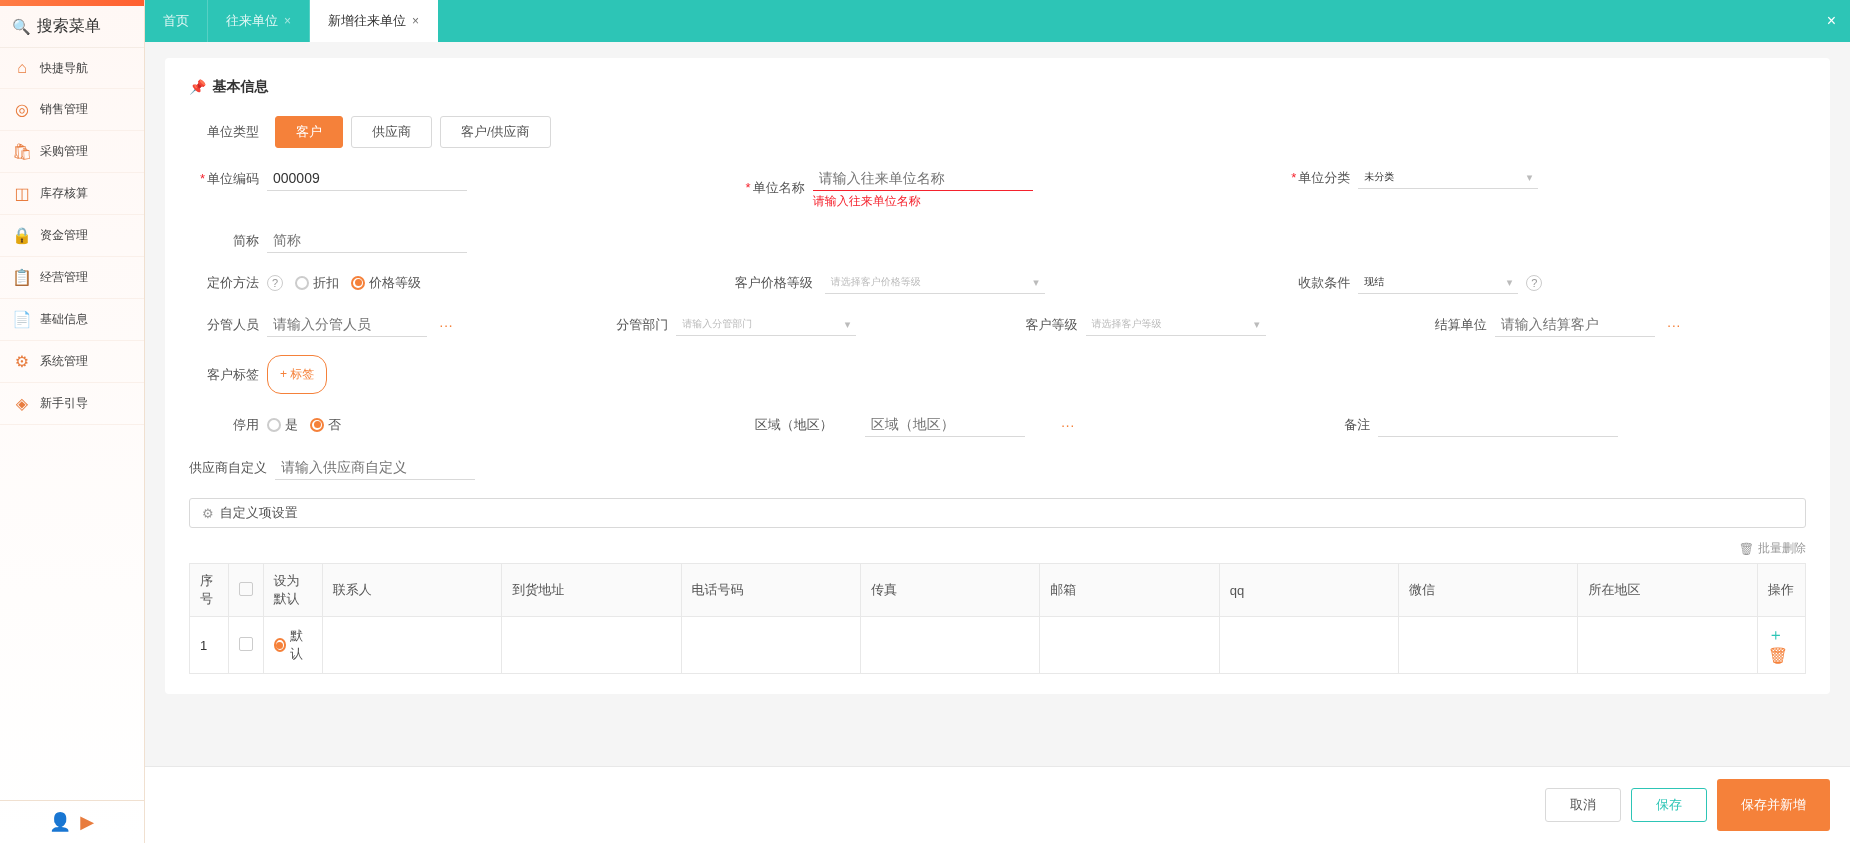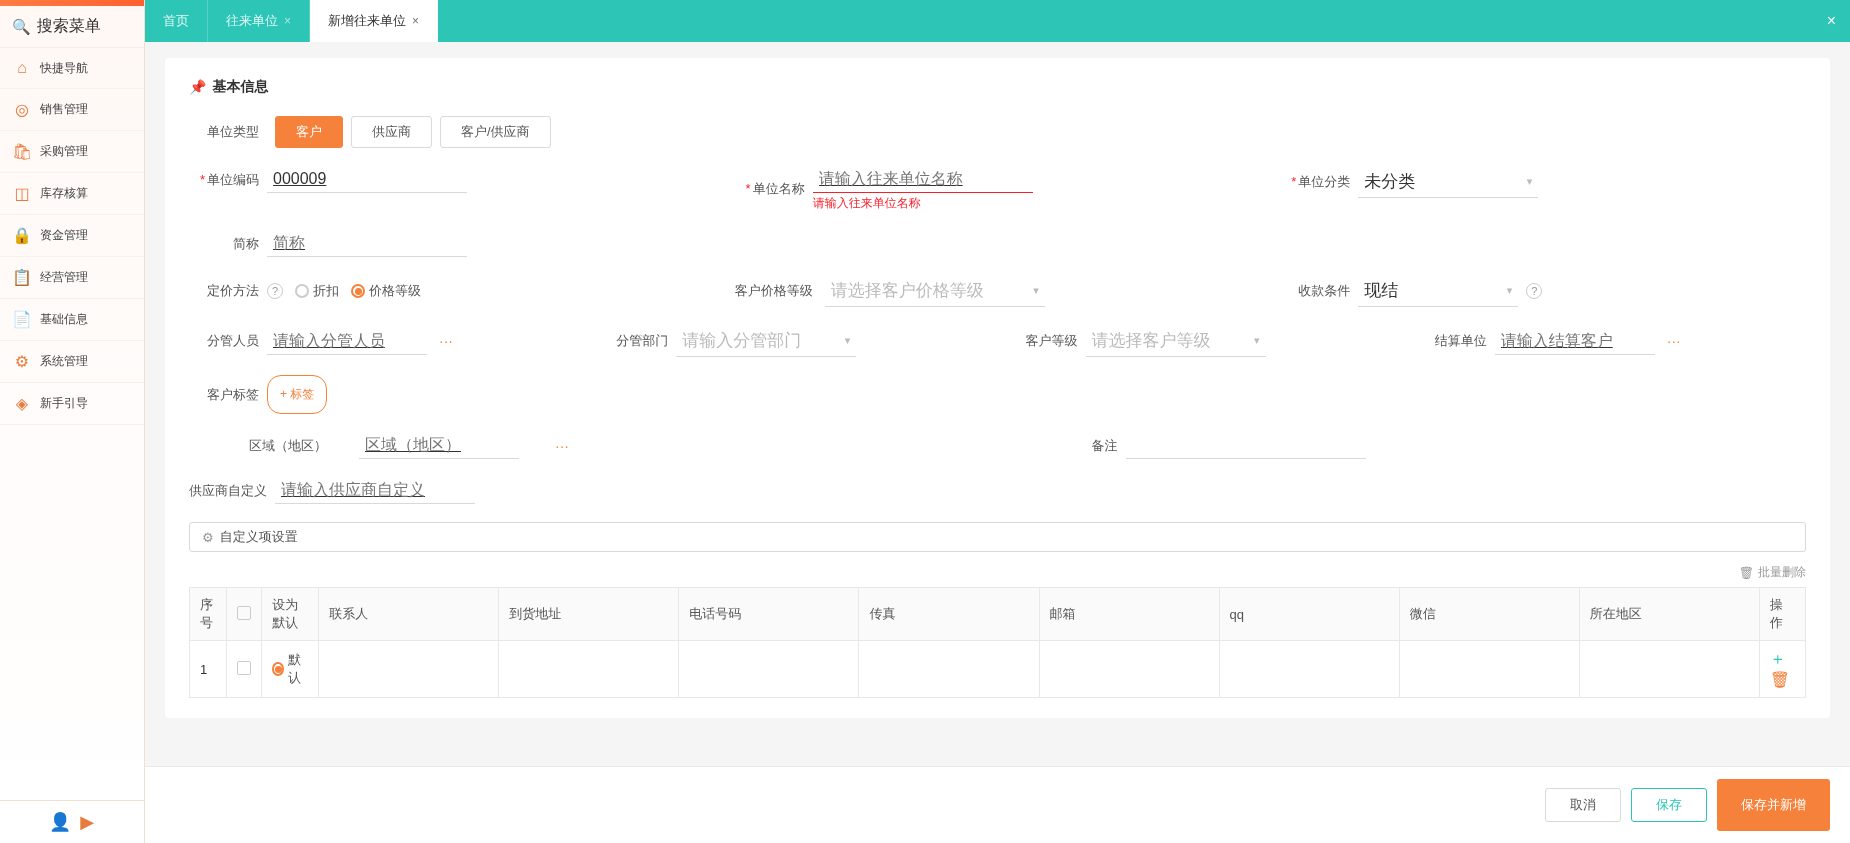--- a/index.html
+++ b/index.html
@@ -143,47 +143,46 @@
       white-space: nowrap;
       min-width: 70px;
       text-align: right;
     }
     .required-star { color: #f5222d; margin-right: 2px; }
     .form-input {
       border: none;
       border-bottom: 1px solid #d9d9d9;
       outline: none;
       padding: 4px 6px;
-      font-size: 16px;
+      font-size: 14px;
       color: #333;
       background: transparent;
       flex: 1;
       min-width: 140px;
-      text-decoration: underline;
     }
     .form-input.error-border { border-bottom-color: #f5222d; }
     .error-text {
       color: #f5222d;
       font-size: 12px;
       display: block;
       margin-top: 2px;
       margin-left: 78px;
     }
 
     .form-select {
       display: flex;
       align-items: center;
       border-bottom: 1px solid #d9d9d9;
       padding: 4px 6px;
       flex: 1;
       min-width: 140px;
       cursor: pointer;
       gap: 4px;
     }
-    .form-select-text { flex: 1; color: #bbb; font-size: 17px; }
+    .form-select-text { flex: 1; color: #bbb; font-size: 10px; }
     .form-select-text.has-value { color: #333; }
     .form-select-arrow { color: #bbb; font-size: 11px; }
 
     
     .unit-type-row {
       display: flex;
       align-items: center;
       margin-bottom: 18px;
       gap: 8px;
     }
@@ -519,20 +518,35 @@
       <div class="form-row" style="align-items:center;">
         <div class="form-field">
           <span class="form-label">客户标签</span>
           <div class="tag-add-btn">
             <span>+ 标签</span>
           </div>
         </div>
       </div>
 
       <div class="form-row" style="align-items:center;">
+        <div class="form-field">
+          <span class="form-label">停用</span>
+          <div class="radio-group">
+            <div class="radio-item">
+              <div class="radio-circle"></div>
+              <span>是</span>
+            </div>
+            <div class="radio-item">
+              <div class="radio-circle checked">
+                <div class="radio-dot"></div>
+              </div>
+              <span>否</span>
+            </div>
+          </div>
+        </div>
 
         <div class="form-field" style="margin-left:60px;gap:32px;">
           <span class="form-label">区域（地区）</span>
           <input class="form-input" style="max-width: 160px;" placeholder="区域（地区）">
           <span class="more-btn">···</span>
         </div>
 
         <div class="form-field" style="margin-left:40px;">
           <span class="form-label">备注</span>
           <input class="form-input" style="max-width: 240px;">

